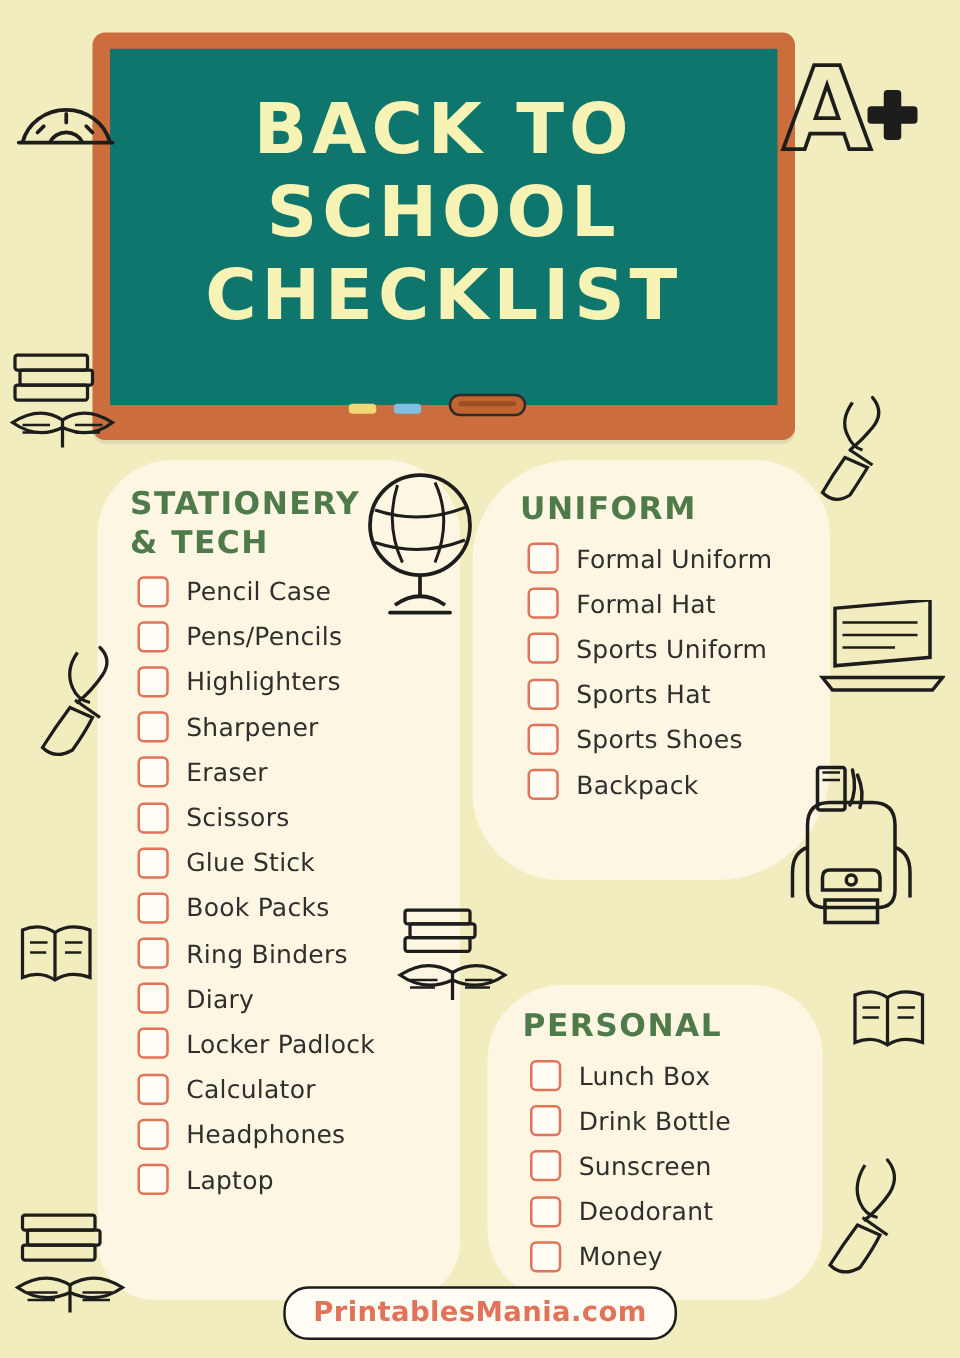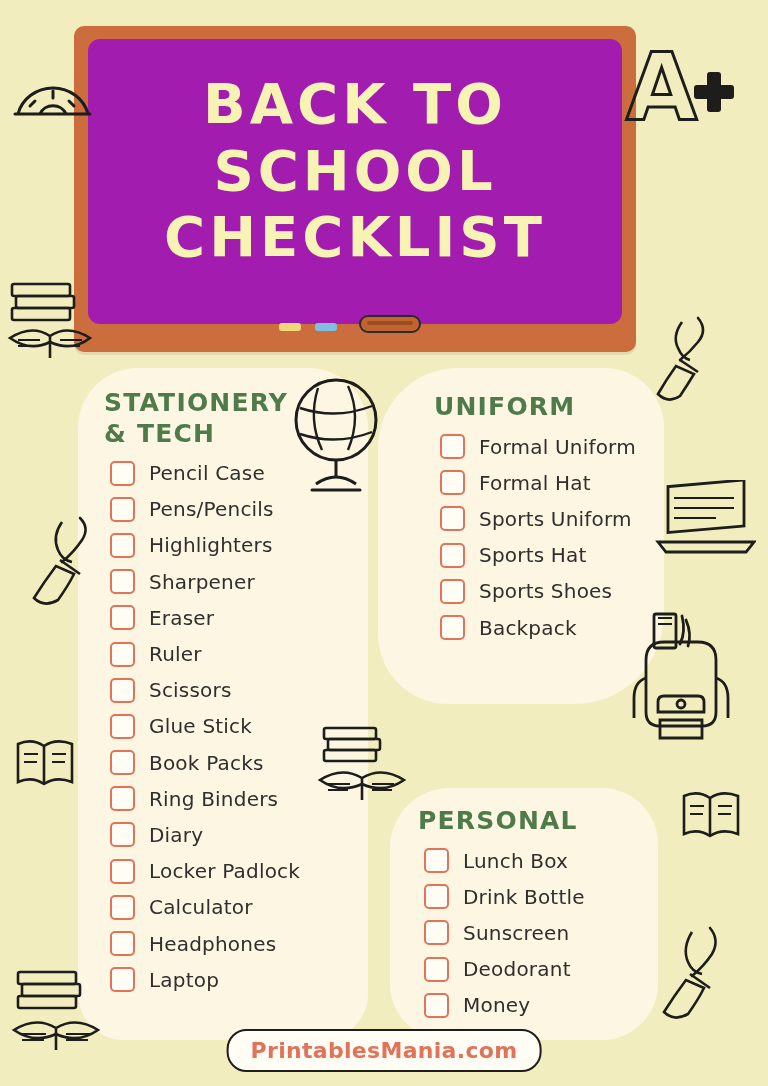--- a/index.html
+++ b/index.html
@@ -27,22 +27,22 @@
     background: #cb6d3c;
     border-radius: 10px;
     box-shadow: 0 3px 0 rgba(0,0,0,0.08);
   }
   .board-inner {
     position: absolute;
     left: 14px;
     top: 13px;
     right: 14px;
     bottom: 28px;
-    background: #a21caf;
-    border-radius: 12px;
+    background: #0f766e;
+    border-radius: 1px;
   }
   .board-title {
     position: absolute;
     left: 0;
     right: 0;
     top: 32px;
     text-align: center;
     color: #f7f3b4;
     font-family: "DejaVu Sans", sans-serif;
     font-weight: bold;
@@ -177,21 +177,21 @@
   }
   .item-label {
     margin-left: 14px;
     color: #2f2f2d;
     font-size: 20px;
     letter-spacing: 0.2px;
   }
 
   #sec-stationery { left: 104px; top: 388px; width: 270px; }
   #sec-stationery .items { margin-left: 6px; }
-  #sec-uniform { left: 416px; top: 392px; width: 230px; margin-left: 18px; }
+  #sec-uniform { left: 416px; top: 392px; width: 230px; }
   #sec-uniform .items { margin-left: 6px; }
   #sec-personal { left: 418px; top: 806px; width: 230px; }
   #sec-personal .items { margin-left: 6px; }
 
   
   .footer {
     position: absolute;
     left: 50%;
     transform: translateX(-50%);
     bottom: 14px;
@@ -258,24 +258,20 @@
     <li class="item">
         <span class="checkbox"></span>
         <span class="item-label">Sharpener</span>
       </li>
     <li class="item">
         <span class="checkbox"></span>
         <span class="item-label">Eraser</span>
       </li>
     <li class="item">
         <span class="checkbox"></span>
-        <span class="item-label">Ruler</span>
-      </li>
-    <li class="item">
-        <span class="checkbox"></span>
         <span class="item-label">Scissors</span>
       </li>
     <li class="item">
         <span class="checkbox"></span>
         <span class="item-label">Glue Stick</span>
       </li>
     <li class="item">
         <span class="checkbox"></span>
         <span class="item-label">Book Packs</span>
       </li>

